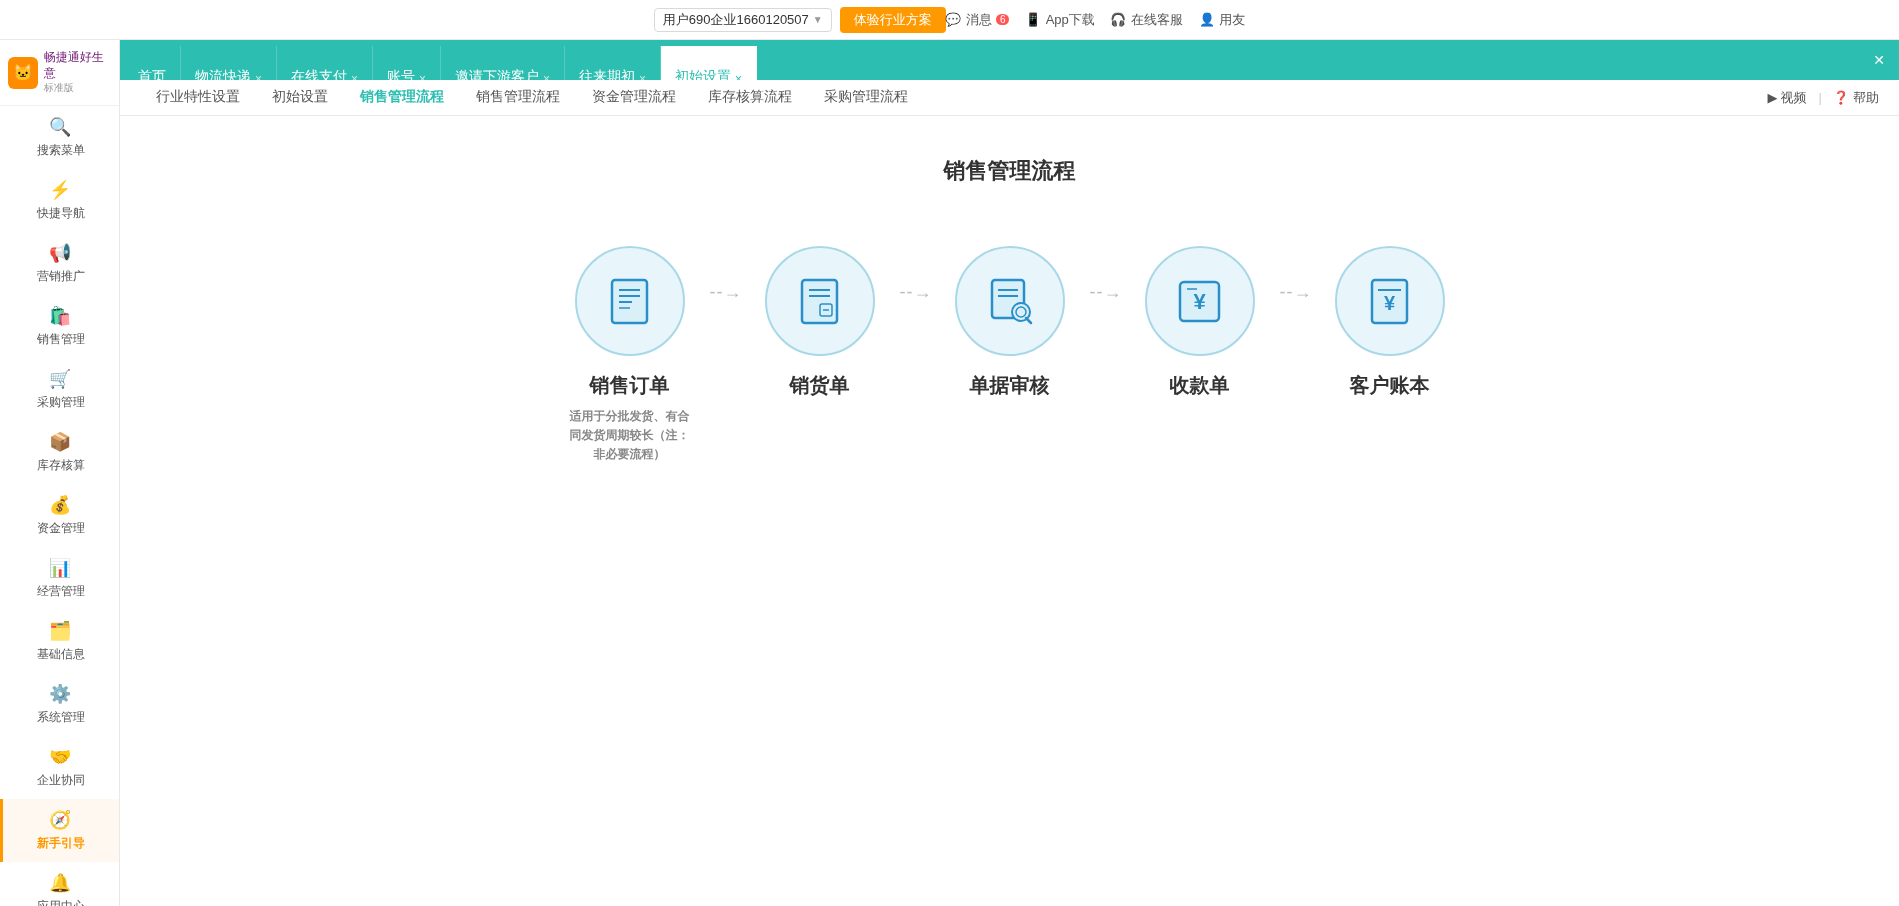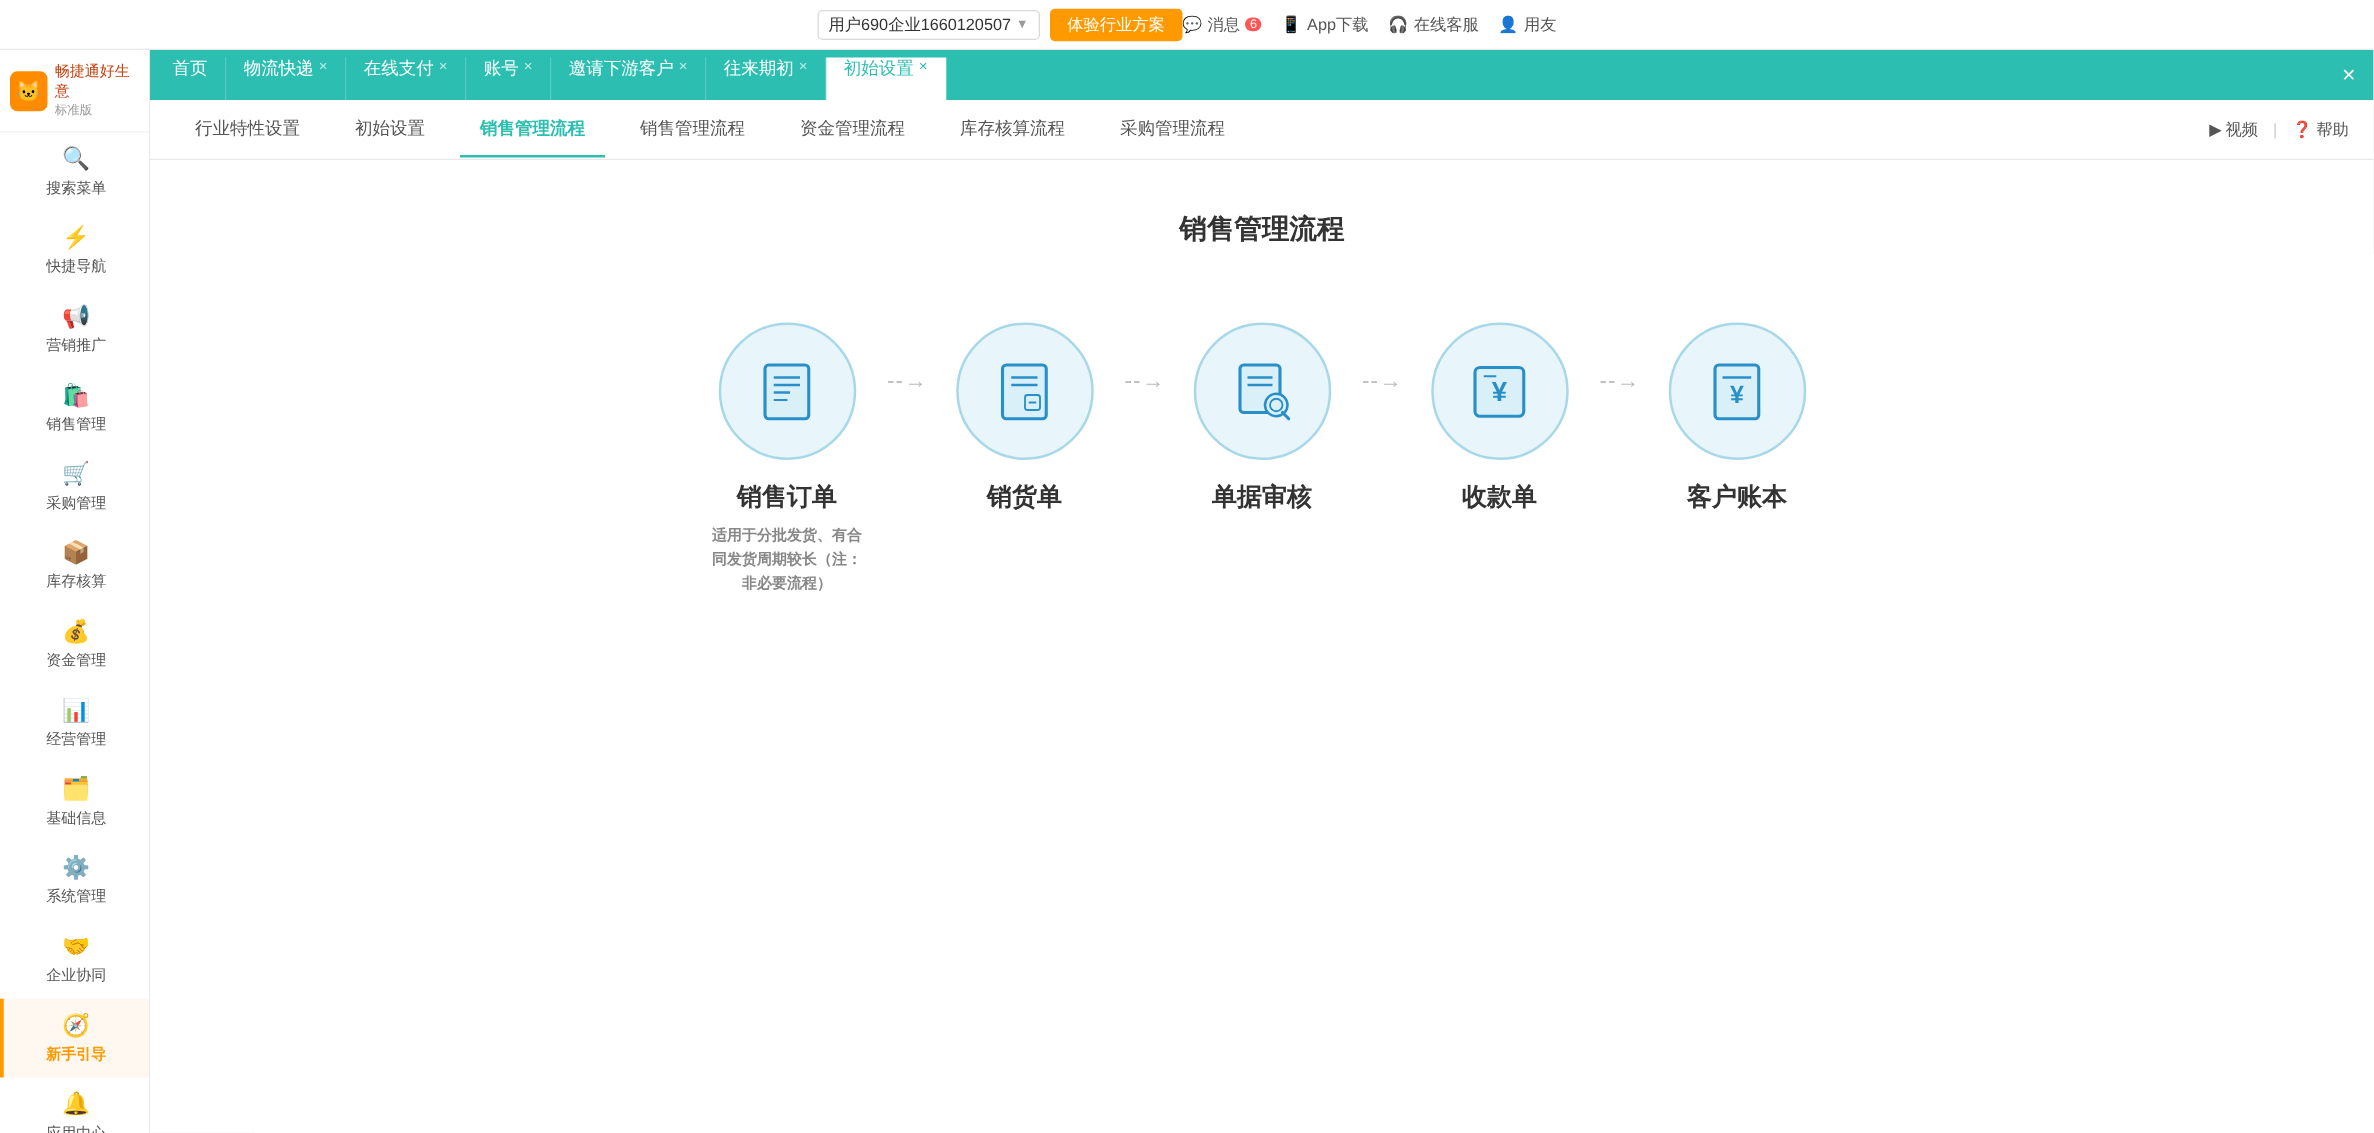--- a/index.html
+++ b/index.html
@@ -44,21 +44,21 @@
       flex-direction: column;
       flex-shrink: 0;
       overflow-y: auto;
     }
     .sidebar-logo {
       padding: 10px 8px;
       display: flex; align-items: center; gap: 6px;
       border-bottom: 1px solid #f0f0f0;
     }
     .logo-icon { width: 32px; height: 32px; background: #ff8c00; border-radius: 6px; display: flex; align-items: center; justify-content: center; color: #fff; font-size: 16px; }
-    .logo-text { font-size: 12px; color: #c2410c; line-height: 1.3; }
+    .logo-text { font-size: 12px; color: #701a75; line-height: 1.3; }
     .logo-sub { font-size: 10px; color: #999; }
     .sidebar-items { flex: 1; }
     .sidebar-item {
       display: flex; flex-direction: column; align-items: center;
       padding: 10px 4px; cursor: pointer; color: #555;
       font-size: 12px; gap: 4px;
       border-left: 3px solid transparent;
     }
     .sidebar-item.active { background: #fff8f0; color: #f90; border-left-color: #f90; font-weight: bold; }
     .sidebar-item .si-icon { font-size: 18px; }
@@ -69,39 +69,38 @@
     
     .nav-tabs {
       background: #2cbfb1;
       display: flex; align-items: center;
       height: 40px;
       padding: 0 4px;
       flex-shrink: 0;
     }
     .nav-tab {
       color: #fff; padding: 0 14px; height: 40px;
-      display: flex; align-items: flex-start; gap: 4px;
+      display: flex; align-items: flex-end; gap: 4px;
       cursor: pointer; font-size: 14px;
       border-right: 1px solid rgba(255,255,255,0.2);
       margin-top: 12px;
     }
     .nav-tab.active { background: #fff; color: #2cbfb1; }
     .nav-tab .close-x { font-size: 12px; color: rgba(255,255,255,0.7); }
     .nav-tab.active .close-x { color: #2cbfb1; }
     .nav-close-all { margin-left: auto; color: #fff; cursor: pointer; font-size: 14px; padding: 0 10px; }
 
     
     .sub-tabs {
       background: #fff;
       display: flex; align-items: center;
       border-bottom: 1px solid #e8e8e8;
       padding: 0 20px;
-      height: 48px;
+      height: 36px;
       flex-shrink: 0;
-      gap: 12px;
     }
     .sub-tab {
       padding: 0 16px; height: 44px;
       display: flex; align-items: center;
       cursor: pointer; color: #555; font-size: 14px;
       border-bottom: 2px solid transparent;
       margin-bottom: -1px;
     }
     .sub-tab.active { color: #2cbfb1; border-bottom-color: #2cbfb1; font-weight: bold; }
     .sub-tab-right { margin-left: auto; display: flex; align-items: center; gap: 12px; font-size: 13px; color: #555; }

